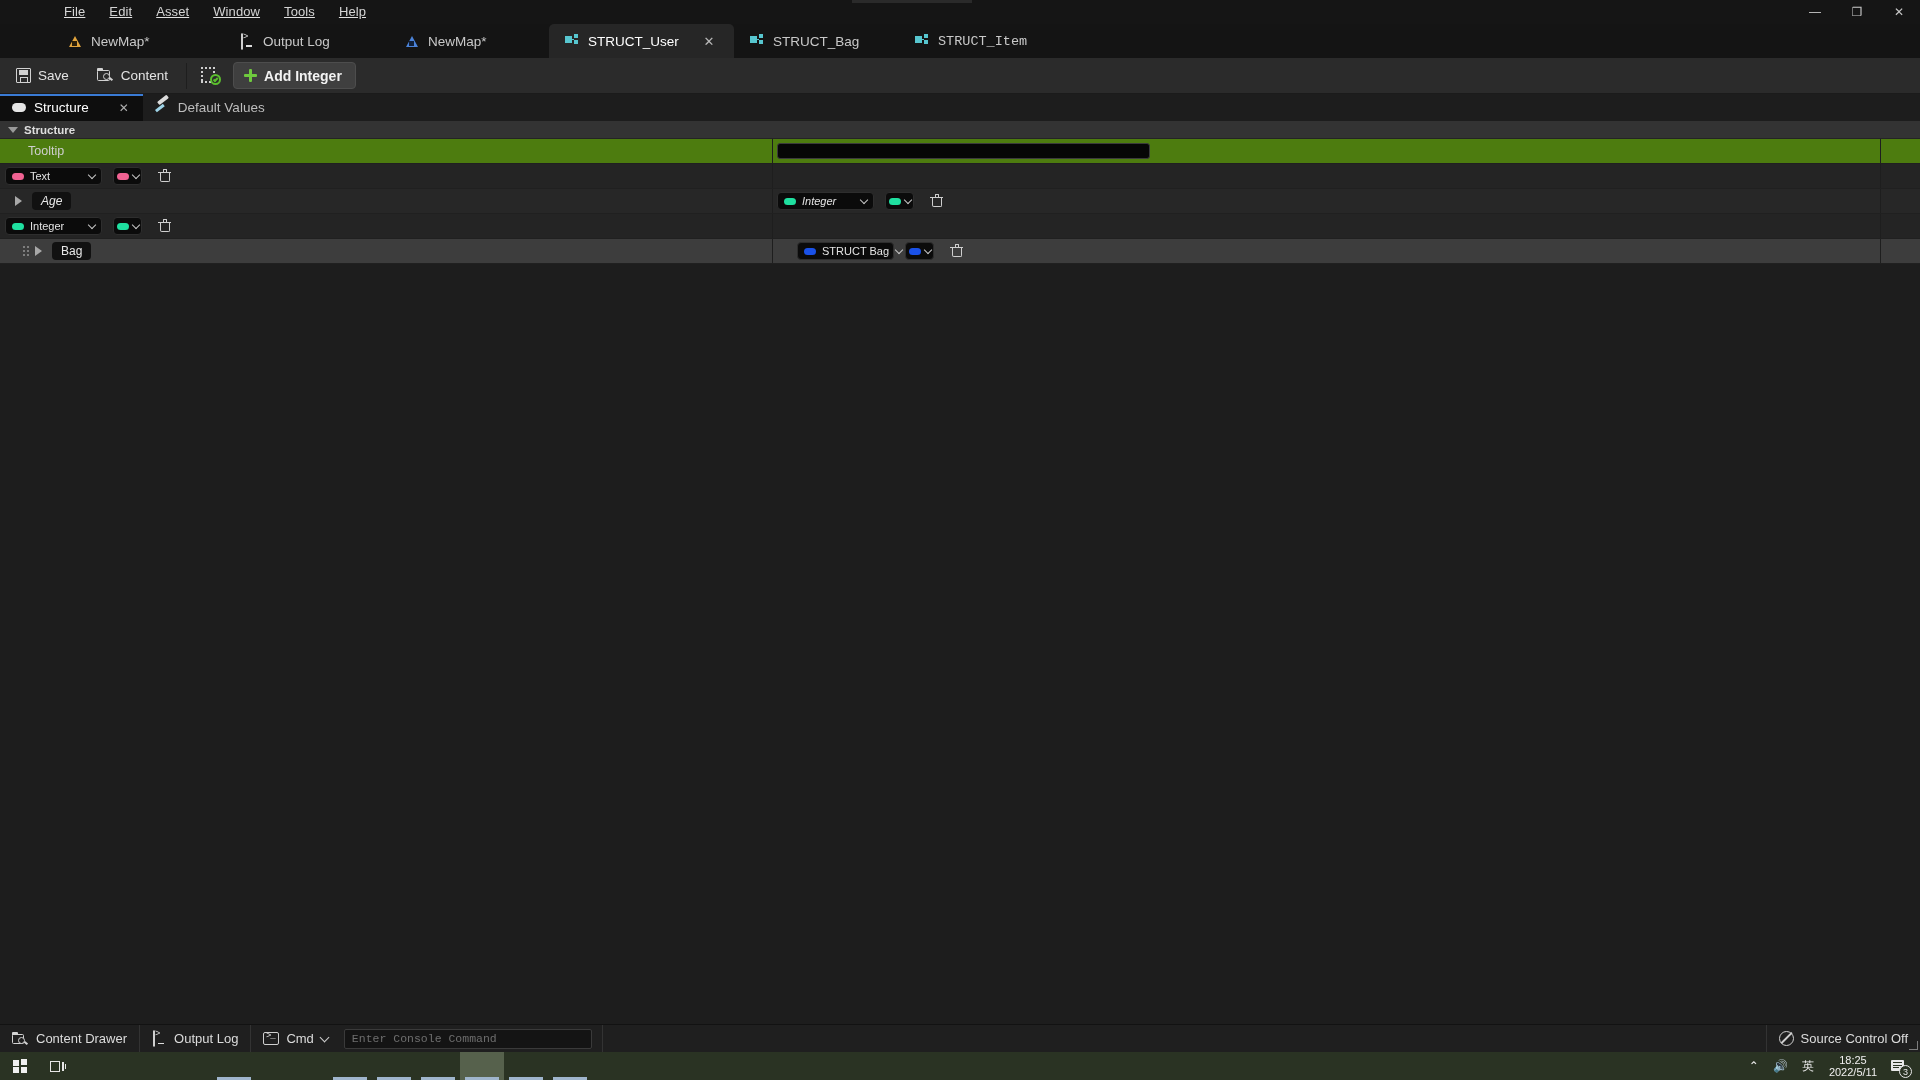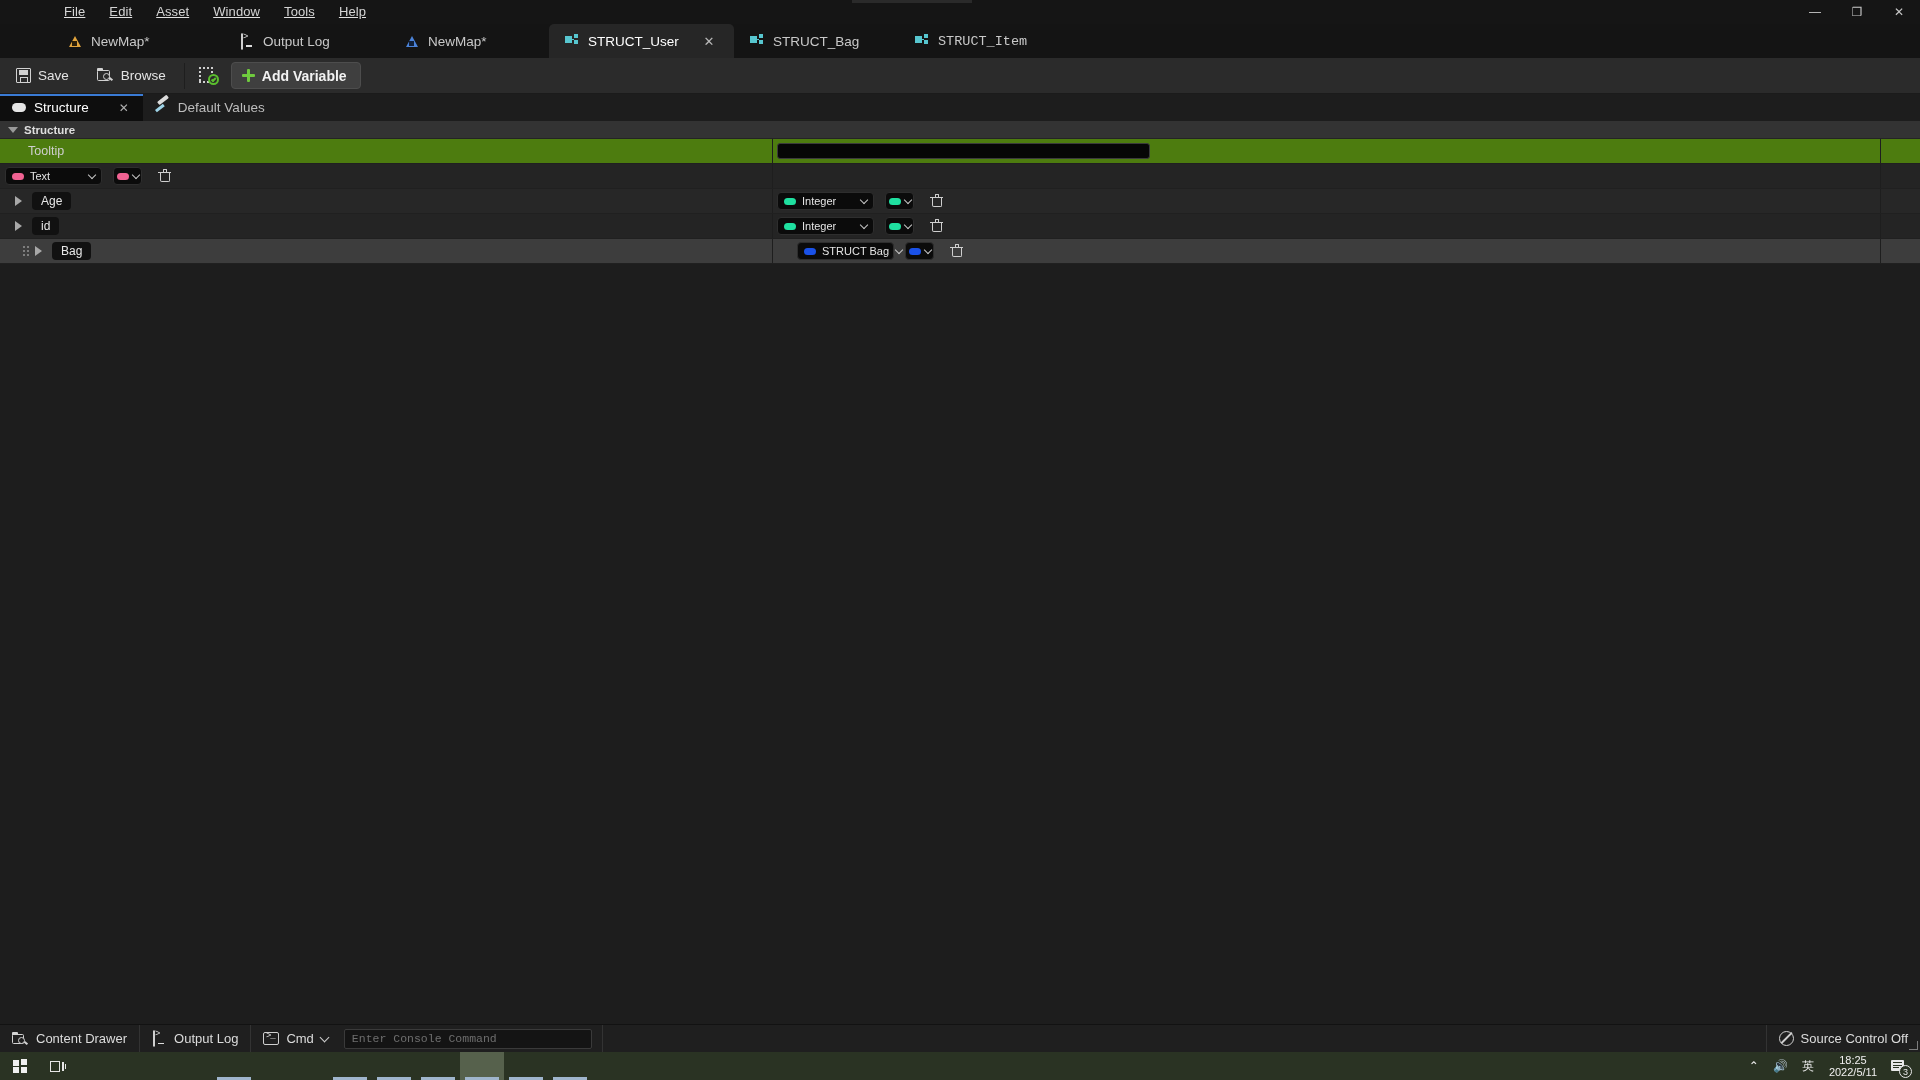--- a/index.html
+++ b/index.html
@@ -188,21 +188,21 @@
     border-top:6px solid #9a9a9a;
   }
 
   
   .rows { position:absolute; top:139px; left:0; width:1920px; }
   .row {
     height: 25px; display:flex; align-items:center; position:relative;
     border-bottom:1px solid #202020;
     background:#242424;
   }
-  .row.alt { background:#272727; }
+  .row.alt { background:#272727;font-style:italic; }
   .row.selected { background:#3d3d3d;padding-left:20px; }
   .row.tooltip-row { background:#4d7c0f; }
   .row-left { width:772px; height:100%; display:flex; align-items:center; position:relative; }
   .row-divider { position:absolute; left:772px; top:0; bottom:0; width:1px; background:#1e1e1e; }
   .row-divider-right { position:absolute; left:1880px; top:0; bottom:0; width:1px; background:#1e1e1e; }
 
   .drag-handle {
     width:9px; height:14px; margin-left:2px; flex:0 0 9px;
     background-image: radial-gradient(#8a8a8a 1px, transparent 1.1px);
     background-size: 4px 4px; background-position: 0 1px; opacity:.85;
@@ -421,33 +421,33 @@
       </span>
     <span>Save</span>
   </div>
   <div class="tb-btn">
     <span class="ic-browse">
         <i></i>
         <i></i>
         <i></i>
         <i></i>
       </span>
-    <span>Browse</span>
+    <span>Content</span>
   </div>
   <div class="tb-sep"></div>
   <div class="tb-btn" style="padding:0 4px;">
     <span class="ic-compile">
         <i></i>
         <i></i>
         <i></i>
       </span>
   </div>
   <div class="add-var-btn">
     <span class="plus"></span>
-    <span>Add Variable</span>
+    <span>Add Integer</span>
   </div>
 </div>
 
 <div class="doctabs">
   <div class="dtab active">
     <span class="ic-pill-tab"></span>
     <span>Structure</span>
     <span class="dclose">✕</span>
   </div>
   <div class="dtab">
@@ -517,25 +517,20 @@
       <span class="trash">
           <i></i>
           <i></i>
           <i></i>
         </span>
     </div>
     <div class="row-divider-right"></div>
   </div>
 
   <div class="row">
-    <div class="row-left">
-      <span class="drag-spacer"></span>
-      <span class="tri-right"></span>
-      <span class="name-chip">id</span>
-    </div>
     <div class="row-divider"></div>
     <div class="row-right">
       <div class="type-combo">
         <span class="pill" style="background:#1fe0a0"></span>
         <span class="type-name">Integer</span>
         <span class="chev"></span>
       </div>
       <div class="sub-combo">
         <span class="pill" style="background:#1fe0a0"></span>
         <span class="chev"></span>

